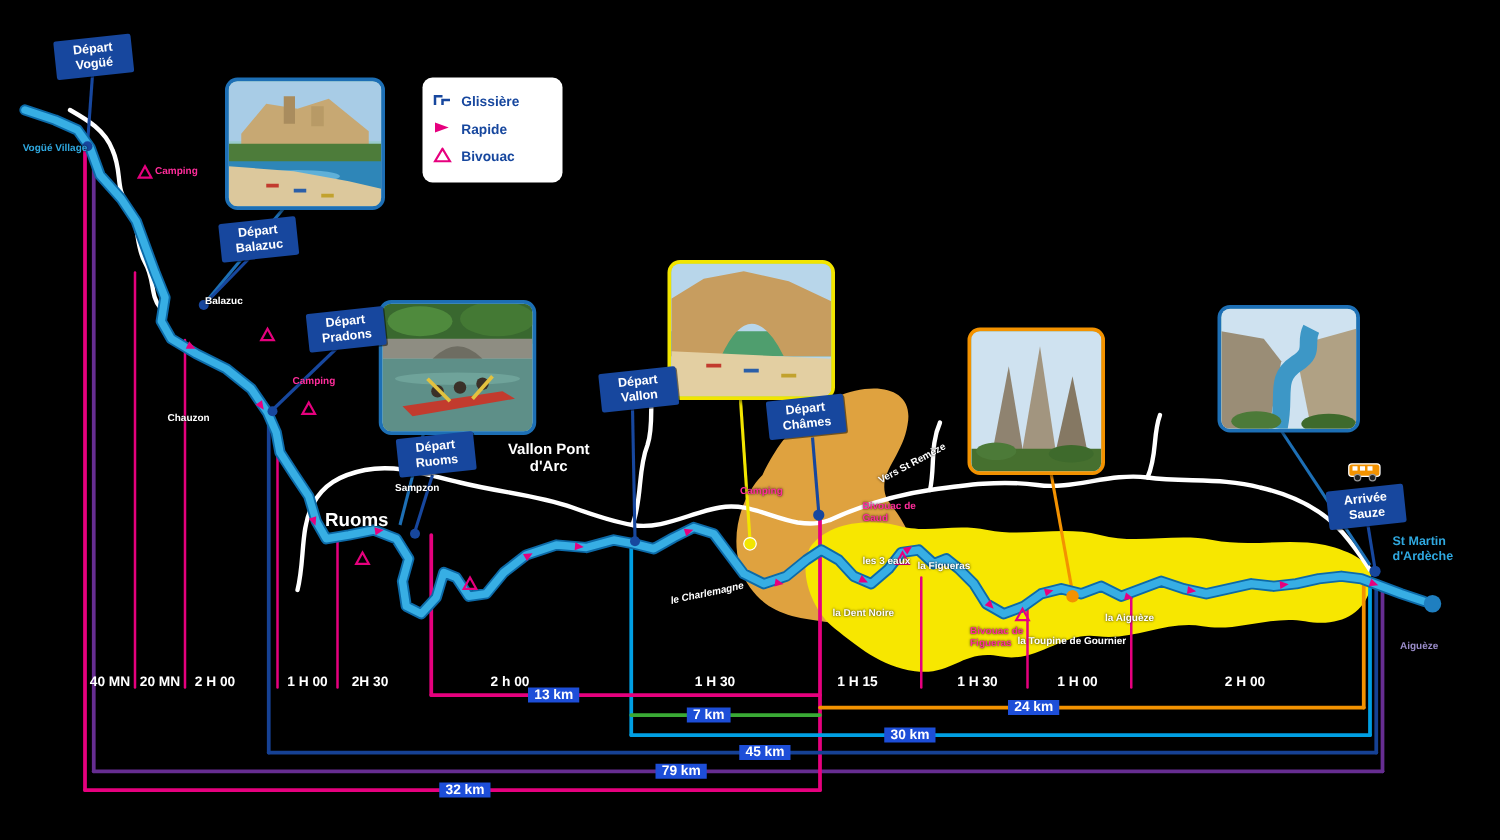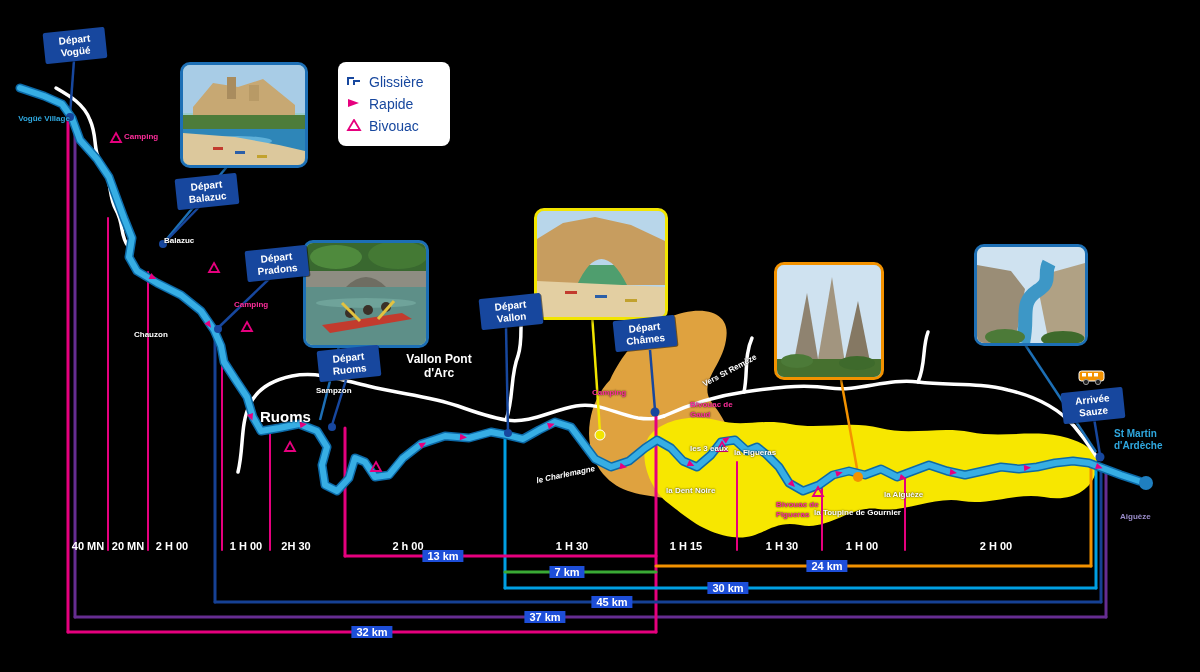--- a/index.html
+++ b/index.html
@@ -15,21 +15,21 @@
   .place{position:absolute;color:#fff;font-size:8px;font-weight:bold;line-height:1.2;
          text-shadow:0 0 2px #000;z-index:4;}
   .place.magenta{color:#FF2D9B;}
   .place.blue{color:#2FA8DF;}
   .place.violet{color:#9A8CC9;}
   .place.big{font-size:12px;}
   .place.med{font-size:15px;}
   .legend{position:absolute;left:338px;top:62px;width:96px;background:#fff;border-radius:8px;
           padding:7px 8px;z-index:6;box-shadow:0 1px 3px rgba(0,0,0,.5);}
   .legend-row{display:flex;align-items:center;gap:7px;margin:4px 0;}
-  .legend-row span.lbl{color:#17479E;font-weight:normal;font-size:14px;}
+  .legend-row span.lbl{color:#17479E;font-weight:bold;font-size:11px;}
   .photo{position:absolute;border-radius:10px;overflow:hidden;z-index:6;background:#9cc;
          box-shadow:0 1px 4px rgba(0,0,0,.6);}
   .photo svg{display:block;}
   .b-blue{border:3px solid #1D6FB5;}
   .b-yellow{border:3px solid #F2E500;}
   .b-orange{border:3px solid #F39200;}
   .bus{position:absolute;z-index:7;}
 </style>
 </head>
 <body>
@@ -338,16 +338,16 @@
   <div class="time" style="left:662px;top:540px;">1 H 15</div>
   <div class="time" style="left:758px;top:540px;">1 H 30</div>
   <div class="time" style="left:838px;top:540px;">1 H 00</div>
   <div class="time" style="left:972px;top:540px;">2 H 00</div>
 
   <div class="dist" style="left:443px;top:556px;">13 km</div>
   <div class="dist" style="left:567px;top:572px;">7 km</div>
   <div class="dist" style="left:827px;top:566px;">24 km</div>
   <div class="dist" style="left:728px;top:588px;">30 km</div>
   <div class="dist" style="left:612px;top:602px;">45 km</div>
-  <div class="dist" style="left:545px;top:617px;">37 km</div>
+  <div class="dist" style="left:545px;top:617px;">79 km</div>
   <div class="dist" style="left:372px;top:632px;">32 km</div>
 
 </div>
 
 </body></html>

